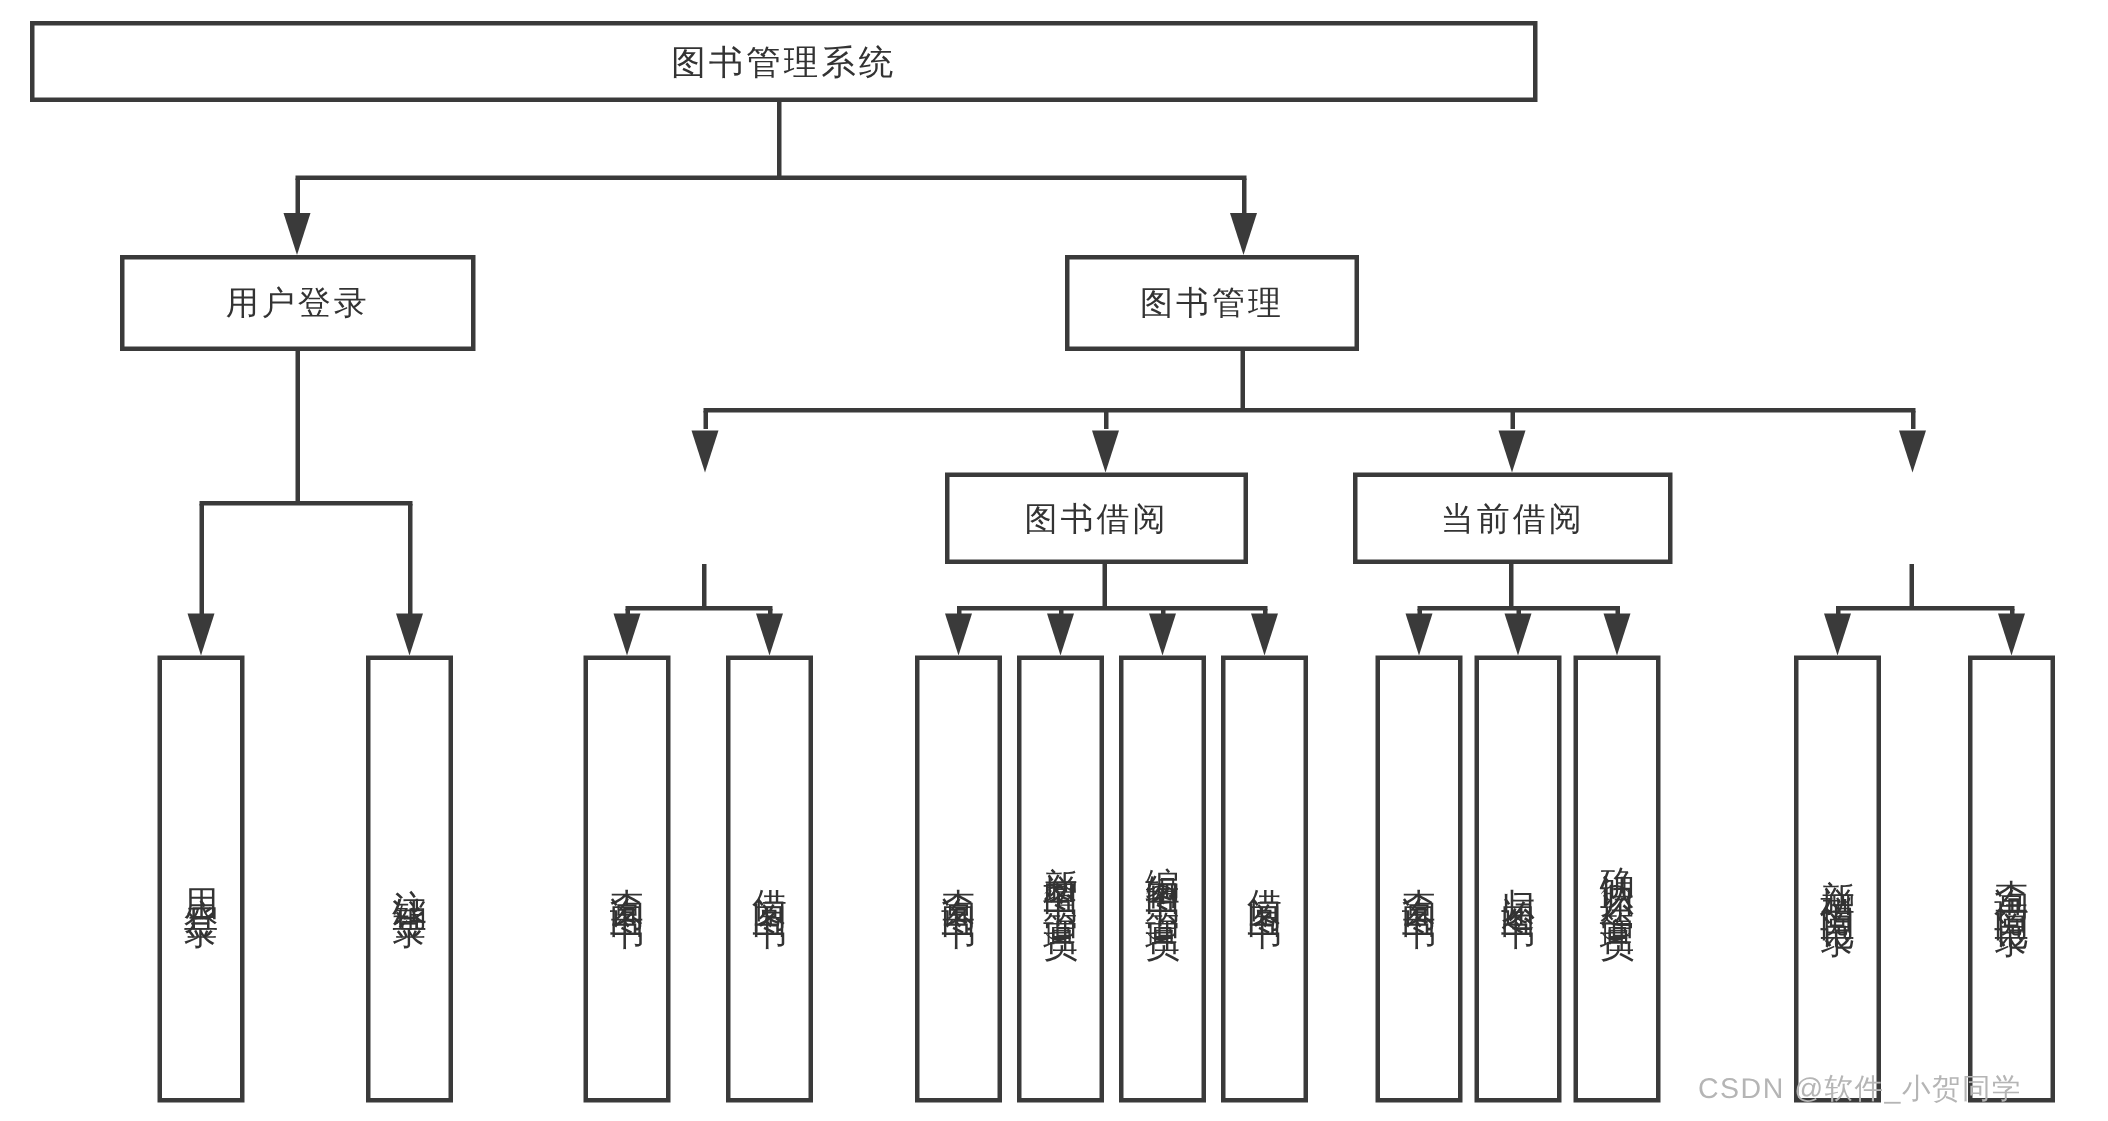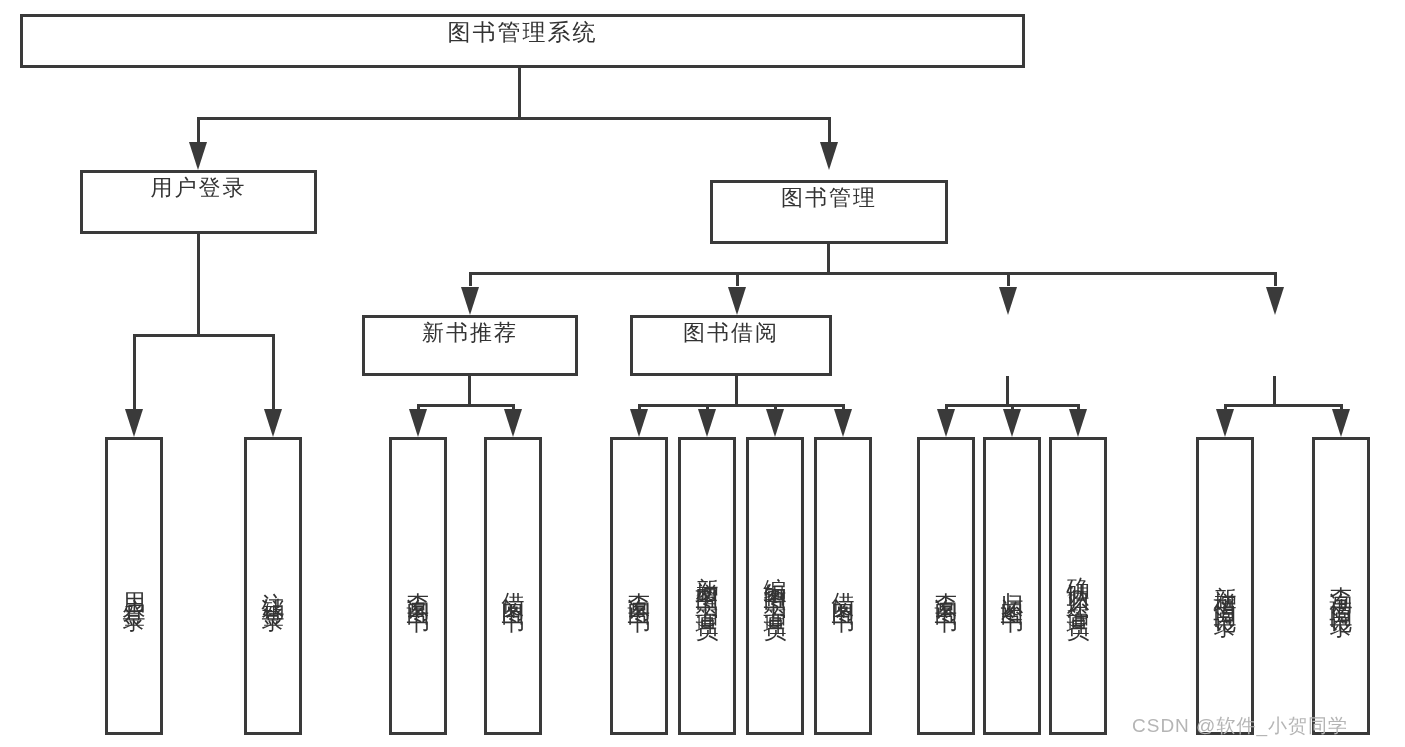--- a/index.html
+++ b/index.html
@@ -15,21 +15,21 @@
     width:1405px;height:747px;
     background:var(--bg);
     overflow:hidden;
     font-family:"Liberation Sans","DejaVu Sans",sans-serif;
     color:var(--text);
   }
   .box{
     position:absolute;
     background:#fff;
     border:3px solid var(--line);
-    display:flex;justify-content:center;
+    display:flex;align-items:center;justify-content:center;
     font-size:22px;letter-spacing:2px;
     z-index:2;
   }
   .box.root{font-size:23px;}
   .vbox{
     position:absolute;
     background:#fff;
     border:3px solid var(--line);
     display:flex;align-items:center;justify-content:center;
     z-index:2;
@@ -65,32 +65,32 @@
 <div class="stage">
 
   <div class="box root" style="left:20px;top:14px;width:1005px;height:54px">
     <span>图书管理系统</span>
   </div>
 
   <div class="box" style="left:80px;top:170px;width:237px;height:64px">
     <span>用户登录</span>
   </div>
 
-  <div class="box" style="left:710px;top:180px;width:238px;height:64px">
+  <div class="box" style="left:710px;top:170px;width:196px;height:64px">
     <span>图书管理</span>
   </div>
 
-  <div class="box" style="left:362px;top:315px;width:216px;height:61px">
-    <span>新书推荐</span>
-  </div>
 
   <div class="box" style="left:630px;top:315px;width:202px;height:61px">
     <span>图书借阅</span>
   </div>
 
+  <div class="box" style="left:902px;top:315px;width:213px;height:61px">
+    <span>当前借阅</span>
+  </div>
 
 
   <div class="vbox" style="left:105px;top:437px;width:58px;height:298px">
     <span>用户登录</span>
   </div>
   <div class="vbox" style="left:244px;top:437px;width:58px;height:298px">
     <span>注销登录</span>
   </div>
 
   <div class="vbox" style="left:389px;top:437px;width:58px;height:298px">

